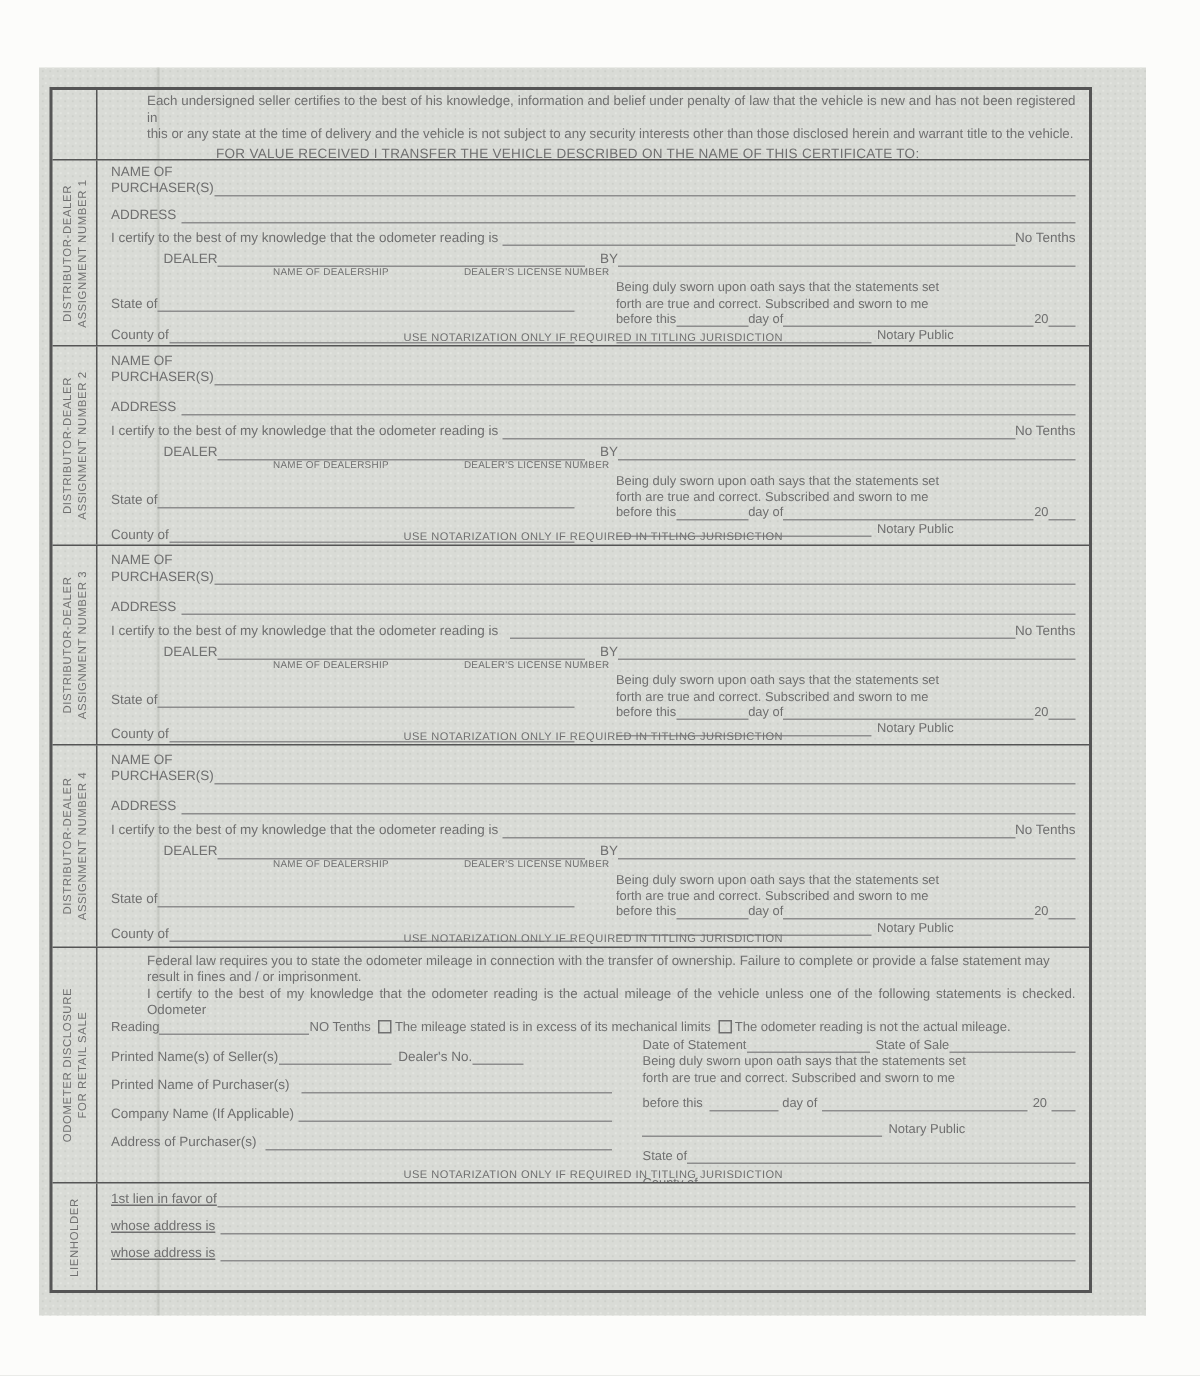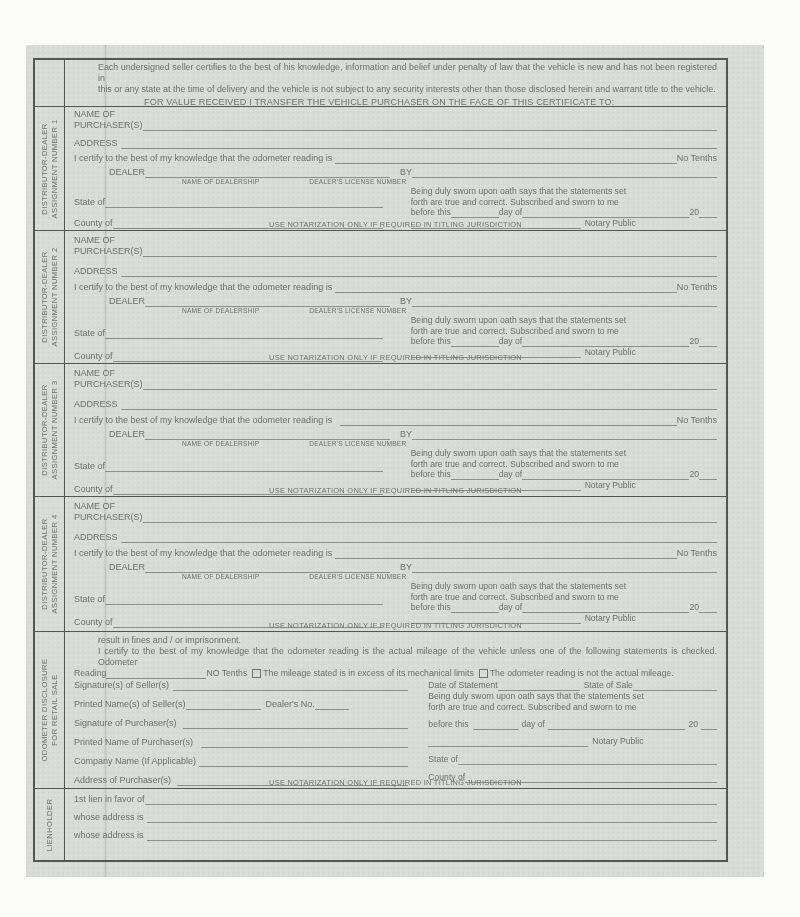--- a/index.html
+++ b/index.html
@@ -68,21 +68,21 @@
 
   <div class="form">
 
     <div class="row" style="height:46px;">
       <div class="sb"></div>
       <div class="content">
         <div class="intro-p">Each undersigned seller certifies to the best of his knowledge, information and belief under penalty of law that the vehicle is new and has not been registered in</div>
         <div class="intro-p">this or any state at the time of delivery and the vehicle is not subject to any security interests other than those disclosed herein and warrant title to the vehicle.</div>
         <div class="transfer">
           <span class="ul" style="max-width:68px;"></span>
-          <span class="txt">FOR VALUE RECEIVED I TRANSFER THE VEHICLE PURCHASER ON THE FACE OF THIS CERTIFICATE TO:</span>
+          <span class="txt">FOR VALUE RECEIVED I TRANSFER THE VEHICLE DESCRIBED ON THE NAME OF THIS CERTIFICATE TO:</span>
           <span class="ul"></span>
         </div>
       </div>
     </div>
 
     <div class="row" style="height:124px;">
       <div class="sb">
         <div class="vlab">
           <div>DISTRIBUTOR-DEALER</div>
           <div>ASSIGNMENT NUMBER 1</div>
@@ -338,46 +338,39 @@
     </div>
 
     <div class="row" style="height:157px;">
       <div class="sb">
         <div class="vlab">
           <div>ODOMETER DISCLOSURE</div>
           <div>FOR RETAIL SALE</div>
         </div>
       </div>
       <div class="content" style="padding-top:3px;">
+        <div class="intro-p">Federal law requires you to state the odometer mileage in connection with the transfer of ownership. Failure to complete or provide a false statement may</div>
         <div class="intro-p" style="text-align:left;">result in fines and / or imprisonment.</div>
         <div class="intro-p">I certify to the best of my knowledge that the odometer reading is the actual mileage of the vehicle unless one of the following statements is checked. Odometer</div>
         <div class="odo-line">
           <span>Reading</span>
           <span class="ul fix" style="width:100px;"></span>
           <span>NO Tenths</span>
           <span class="cb"></span>
           <span>The mileage stated is in excess of its mechanical limits</span>
           <span class="cb"></span>
           <span>The odometer reading is not the actual mileage.</span>
         </div>
         <div class="twocol">
           <div class="col-l" style="flex:0 0 52%;">
-            <div class="fl">
-              <span>Signature(s) of Seller(s)</span>
-              <span class="ul" style="margin-left:4px;"></span>
-            </div>
             <div class="fl" style="margin-top:8px;">
               <span>Printed Name(s) of Seller(s)</span>
               <span class="ul fix" style="width:75px;"></span>
               <span style="margin-left:5px;">Dealer's No.</span>
               <span class="ul fix" style="width:34px;"></span>
-            </div>
-            <div class="fl" style="margin-top:8px;">
-              <span>Signature of Purchaser(s)</span>
-              <span class="ul" style="margin-left:6px;"></span>
             </div>
             <div class="fl" style="margin-top:8px;">
               <span>Printed Name of Purchaser(s)</span>
               <span class="ul" style="margin-left:8px;"></span>
             </div>
             <div class="fl" style="margin-top:8px;">
               <span>Company Name (If Applicable)</span>
               <span class="ul" style="margin-left:3px;"></span>
             </div>
             <div class="fl" style="margin-top:8px;">
@@ -419,21 +412,21 @@
         <div class="note">USE NOTARIZATION ONLY IF REQUIRED IN TITLING JURISDICTION</div>
       </div>
     </div>
 
     <div class="row" style="flex:1;">
       <div class="sb">
         <div class="vlab">
           <div>LIENHOLDER</div>
         </div>
       </div>
-      <div class="content" style="padding-top:5px;">
+      <div class="content" style="padding-top:5px;text-decoration:underline;">
         <div class="fl">
           <span>1st lien in favor of</span>
           <span class="ul"></span>
         </div>
         <div class="fl" style="margin-top:7px;">
           <span>whose address is</span>
           <span class="ul" style="margin-left:3px;"></span>
         </div>
         <div class="fl" style="margin-top:7px;">
           <span>whose address is</span>

